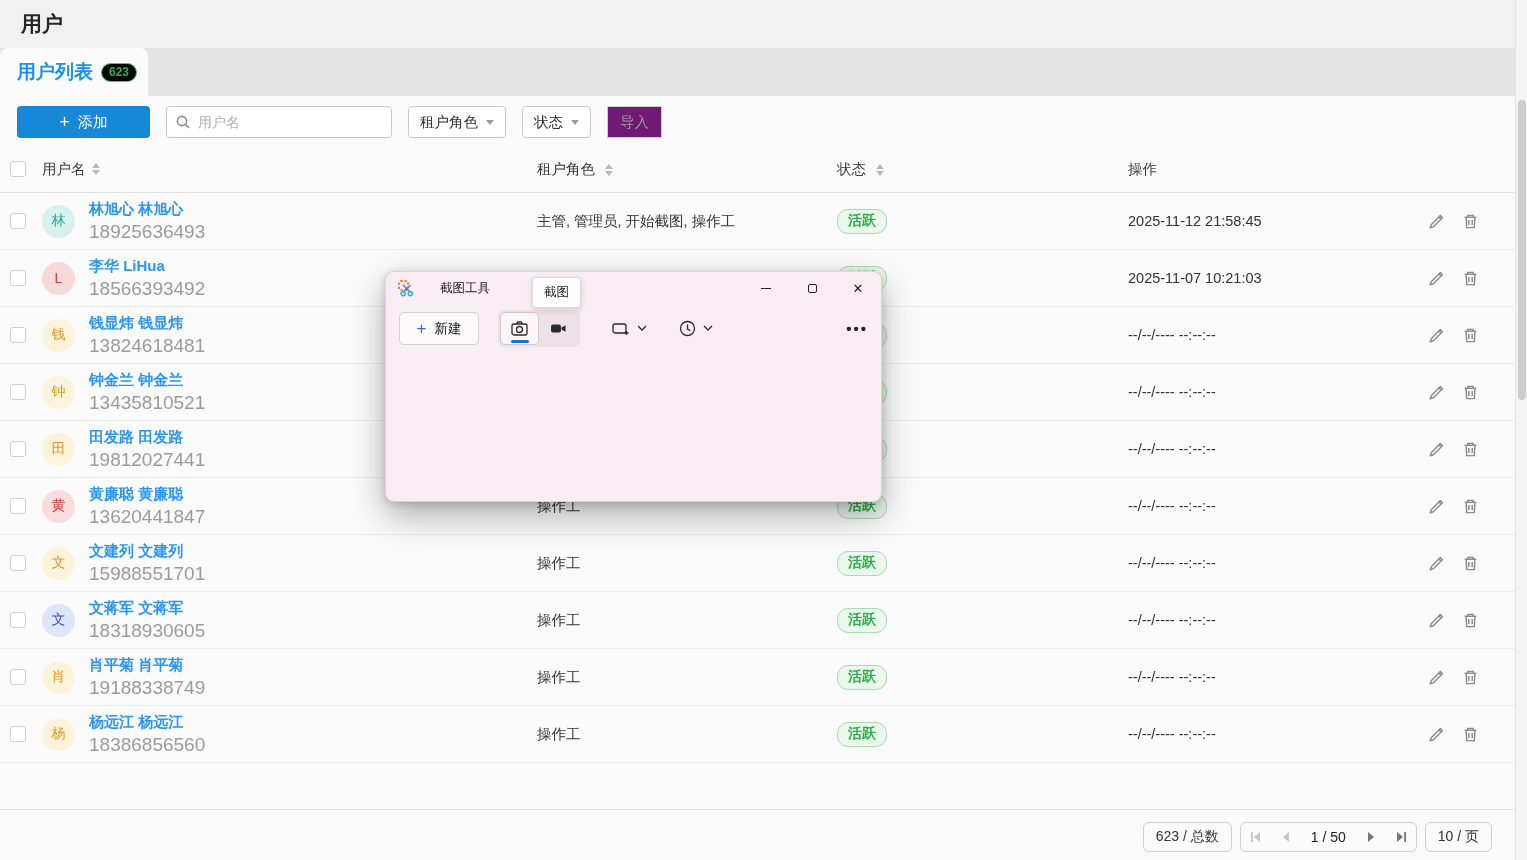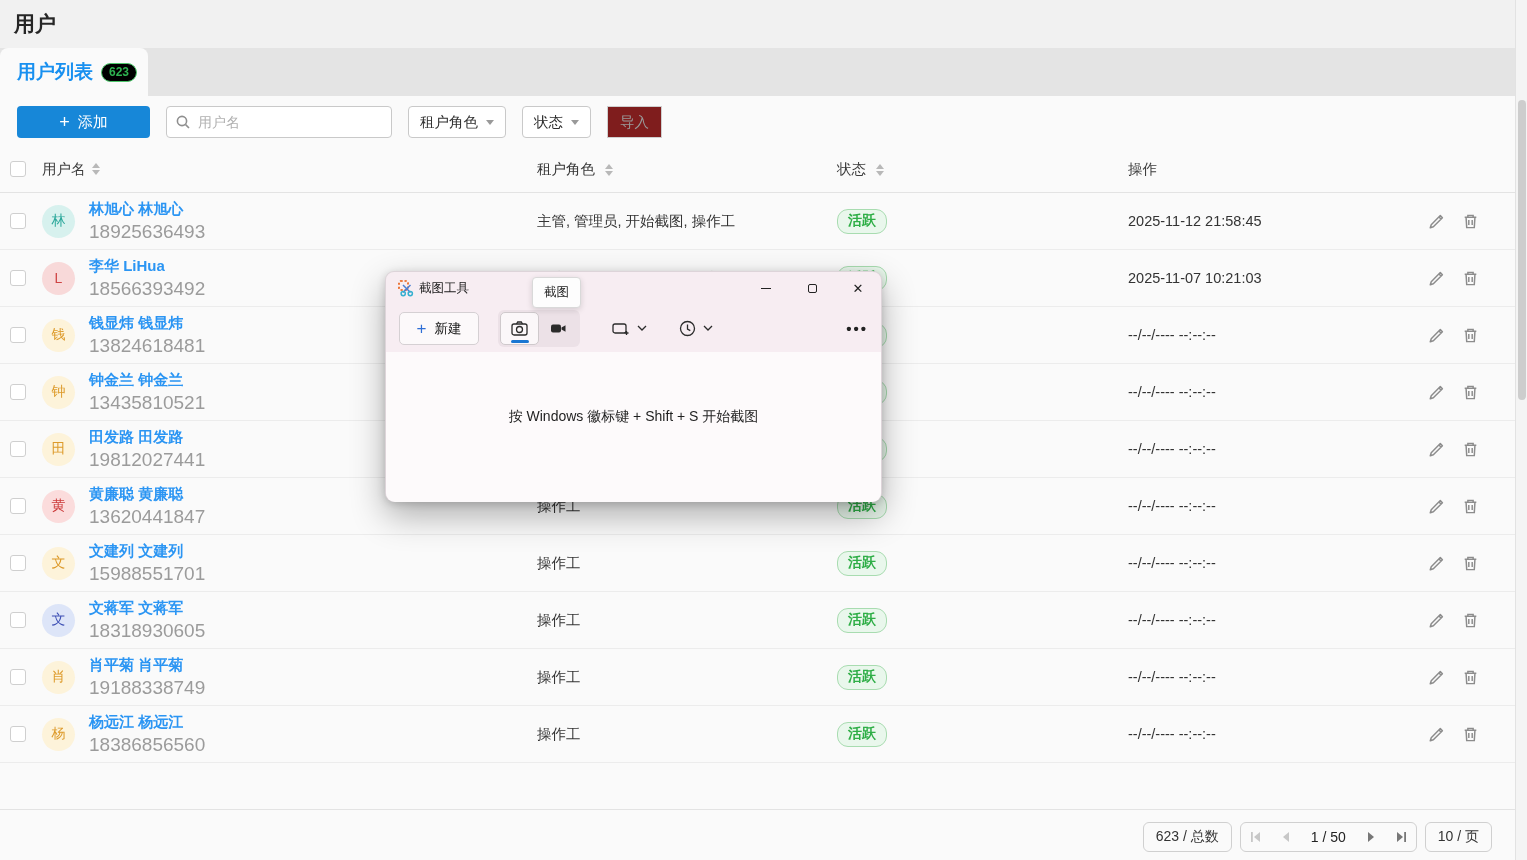--- a/index.html
+++ b/index.html
@@ -1,41 +1,41 @@
 <!DOCTYPE html>
 <html><head>
 <meta charset="utf-8">
 <style>
   * { margin:0; padding:0; box-sizing:border-box; }
   html,body { width:1527px; height:860px; overflow:hidden; }
   body { font-family:"Liberation Sans","DejaVu Sans",sans-serif; background:#f1f1f1; position:relative; color:#333; }
 
   
-  .page-header { height:48px; background:#f1f1f1; display:flex; align-items:center; padding-left:14px; }
+  .page-header { height:48px; background:#f1f1f1; display:flex; align-items:center; padding-left:21px; }
   .page-title { font-size:21px; font-weight:bold; color:#262626; }
 
   
   .tab-bar { height:48px; background:#e4e4e4; display:flex; align-items:stretch; }
   .tab-active { width:148px; background:#fafafa; border-radius:8px 8px 0 0; display:flex; align-items:center; gap:8px; padding-left:17px; }
   .tab-label { color:#1890f0; font-weight:bold; font-size:19px; }
   .tab-badge { border:1.5px solid #4cc76a; color:#2eb350; background:#000000; border-radius:10px; font-size:12px; font-weight:bold; padding:1px 7px; line-height:15px; }
 
   
   .content { background:#fafafa; height:764px; position:relative; }
 
   
   .toolbar { display:flex; align-items:center; padding:10px 0 8px 17px; gap:16px; }
   .btn-add { width:133px; height:32px; background:#1787d8; color:#fff; border:none; border-radius:4px; font-size:15px; display:flex; align-items:center; justify-content:center; gap:8px; cursor:pointer; font-family:inherit; }
   .btn-add .plus { font-size:18px; font-weight:400; line-height:1; }
   .search-box { width:226px; height:32px; background:#fff; border:1px solid #c9c9c9; border-radius:4px; display:flex; align-items:center; padding:0 8px; gap:7px; }
   .search-box input { border:none; outline:none; flex:1; font-size:14px; background:transparent; color:#333; font-family:inherit; }
   .search-box input::placeholder { color:#b0b0b0; }
   .select-box { height:32px; background:#fff; border:1px solid #c9c9c9; border-radius:4px; display:flex; align-items:center; gap:8px; padding:0 11px; font-size:14.5px; color:#2e2e2e; cursor:pointer; }
   .caret { width:0; height:0; border-left:4.5px solid transparent; border-right:4.5px solid transparent; border-top:5px solid #999; }
-  .btn-import { height:32px; background:#7f1d1d; border:1px solid #cfcfcf; border-radius:0; font-size:14.5px; color:#9a9a9a; padding:0 12px; cursor:pointer; font-family:inherit; }
+  .btn-import { height:32px; background:#701a75; border:1px solid #cfcfcf; border-radius:0; font-size:14.5px; color:#9a9a9a; padding:0 12px; cursor:pointer; font-family:inherit; }
 
   
   .thead { display:flex; align-items:center; height:47px; border-bottom:1px solid #e3e3e3; font-size:14.5px; color:#3d3d3d; }
   .trow { display:flex; align-items:center; height:57px; border-bottom:1px solid #ececec; font-size:14.5px; }
   .col-check { width:42px; padding-left:10px; display:flex; align-items:center; }
   .col-user { width:495px; display:flex; align-items:center; gap:14px; }
   .col-role { width:300px; color:#333; }
   .col-status { width:291px; }
   .col-login { width:299px; color:#333; }
   .col-actions { width:100px; display:flex; gap:15px; align-items:center; }
@@ -58,21 +58,21 @@
   .pg-arrow { width:30px; height:100%; display:flex; align-items:center; justify-content:center; background:none; border:none; cursor:pointer; }
   .pg-page { padding:0 10px; font-size:14px; color:#222; }
 
   
   .scrollbar-track { position:absolute; right:0; top:0; width:12px; height:860px; background:#f4f4f4; border-left:1px solid #e2e2e2; }
   .scrollbar-thumb { position:absolute; left:2px; top:100px; width:8px; height:300px; background:#cdcdcd; border-radius:4px; }
 
   
   .dialog { position:absolute; left:385px; top:271px; width:497px; height:231px; border-radius:9px; background:#f7edf2; box-shadow:0 14px 34px rgba(0,0,0,.30), 0 2px 8px rgba(0,0,0,.16); border:1px solid rgba(0,0,0,.10); z-index:10; }
   .dlg-titlebar { height:33px; display:flex; align-items:center; padding-left:12px; position:relative; }
-  .dlg-title { font-size:12.5px; color:#1a1a1a; margin-left:4px; }
+  .dlg-title { font-size:12.5px; color:#1a1a1a; margin-left:25px; }
   .dlg-controls { position:absolute; right:0; top:0; height:33px; display:flex; }
   .dlg-ctl { width:46px; height:33px; display:flex; align-items:center; justify-content:center; background:none; border:none; cursor:pointer; color:#222; }
   .dlg-min-glyph { width:10px; height:1.5px; background:#222; }
   .dlg-max-glyph { width:9px; height:9px; border:1.2px solid #222; border-radius:2px; }
   .dlg-close-glyph { font-size:13px; line-height:1; color:#222; }
   .dlg-tooltip { position:absolute; left:146px; top:5px; background:#fdfdfd; border:1px solid #d9d9d9; border-radius:4px; padding:6px 11px; font-size:12.5px; color:#222; box-shadow:0 2px 6px rgba(0,0,0,.14); z-index:3; }
   .dlg-toolbar { height:47px; display:flex; align-items:center; padding:0 13px; }
   .dlg-new { height:33px; width:80px; background:#fcf9fa; border:1px solid #d5d0d3; border-radius:5px; display:flex; align-items:center; justify-content:center; gap:8px; font-size:13.5px; color:#1a1a1a; cursor:pointer; font-family:inherit; }
   .dlg-new .plus { color:#2f6fd6; font-size:17px; font-weight:400; line-height:1; }
   .dlg-segment { margin-left:19px; background:#ece1e7; border-radius:6px; display:flex; padding:2px; }
@@ -526,20 +526,17 @@
       <svg width="19" height="19" viewBox="0 0 19 19" fill="none" stroke="#2b2b2b" stroke-width="1.3">
           <circle cx="9.5" cy="9.5" r="7"></circle>
           <path d="M9.5 5.5V10l2.8 1.6"></path>
         </svg>
       <svg width="10" height="7" viewBox="0 0 10 7" fill="none" stroke="#2b2b2b" stroke-width="1.3">
           <path d="M1 1l4 4 4-4"></path>
         </svg>
     </button>
     <button class="dlg-ellipsis">•••</button>
   </div>
-  <div class="dlg-body">
-    <span class="dlg-hint">按 Windows 徽标键 + Shift + S 开始截图</span>
-  </div>
 </div>
 
 <div class="scrollbar-track">
   <div class="scrollbar-thumb"></div>
 </div>
 
 </body></html>

